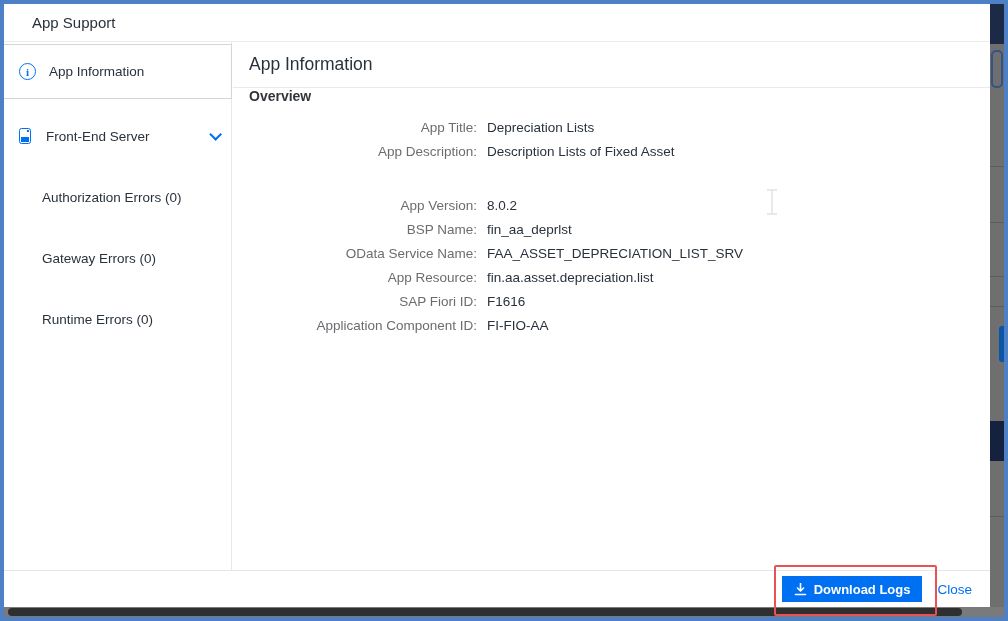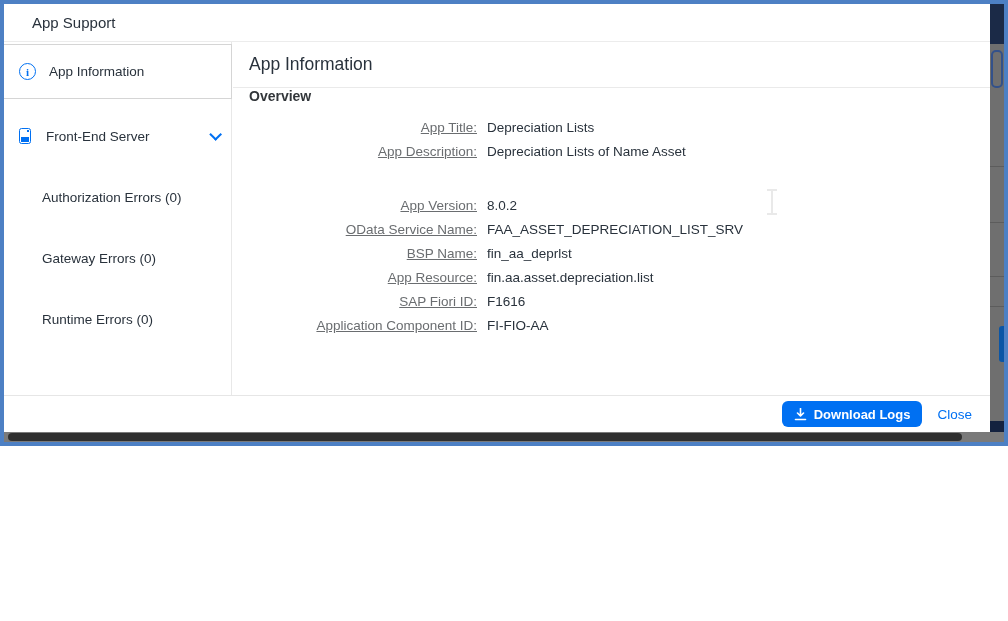--- a/index.html
+++ b/index.html
@@ -1,19 +1,19 @@
 <!DOCTYPE html>
 <html><head>
 <meta charset="utf-8">
 <style>
   * { margin:0; padding:0; box-sizing:border-box; }
   body { font-family:"Liberation Sans", sans-serif; background:#ffffff; }
 
   .screen {
-    position:relative; width:1008px; height:446px;
+    position:relative; width:1008px; height:621px;
     border:4px solid #4d80c4; background:#ffffff; overflow:hidden;
   }
 
   
   .bg-right-strip {
     position:absolute; top:0; right:0; width:14px; bottom:10px;
     background:#6f6f6f;
   }
   .bg-shell-header { position:absolute; top:0; left:0; right:0; height:40px; background:#1b2a47; }
   .bg-btn-outline { position:absolute; top:46px; left:1px; right:1px; height:38px; border:2px solid #33518a; border-radius:5px; }
@@ -73,33 +73,33 @@
   .content { position:absolute; left:229px; top:38px; right:0; bottom:37px; background:#ffffff; overflow:hidden; }
   .content-heading {
     height:46px; border-bottom:1px solid #eaeaea;
     display:flex; align-items:center; padding-left:16px;
     font-size:17.5px; color:#29323c;
   }
   .section { }
   .section + .section { margin-top:30px; }
   .section-title { padding-left:16px; font-size:14px; font-weight:700; color:#32363a; margin-bottom:12px; }
   .field-row { display:flex; line-height:24px; font-size:13.5px; }
-  .field-label { width:254px; text-align:right; padding-right:10px; color:#6a6d70; flex:0 0 auto;text-decoration:underline; }
+  .field-label { width:254px; text-align:right; padding-right:10px; color:#6a6d70; flex:0 0 auto; }
   .field-value { color:#29323c; }
 
   
   .dialog-footer {
     position:absolute; left:0; right:0; bottom:0; height:37px;
     border-top:1px solid #e6e6e6; background:#ffffff;
     display:flex; align-items:center; justify-content:flex-end;
     padding-right:18px; gap:15px;
   }
   .download-btn {
     display:flex; align-items:center; gap:7px;
-    height:26px; padding:0 12px; border:none; border-radius:6px;
+    height:26px; padding:0 12px; border:none; border-radius:0;
     background:#0070f2; color:#ffffff; font-size:13px; font-weight:700;
     font-family:"Liberation Sans", sans-serif; cursor:pointer;
   }
   .close-link { color:#0070f2; font-size:13.5px; text-decoration:none; cursor:pointer; }
 
   
   .annotation-rect {
     position:absolute; left:770px; top:561px; width:163px; height:51px;
     border:2px solid #e95252; border-radius:2px; z-index:6; pointer-events:none;
   }
@@ -145,36 +145,36 @@
       <div class="content-heading">App Information</div>
 
       <div class="section">
         <div class="section-title">Overview</div>
         <div class="field-row">
           <span class="field-label">App Title:</span>
           <span class="field-value">Depreciation Lists</span>
         </div>
         <div class="field-row">
           <span class="field-label">App Description:</span>
-          <span class="field-value">Depreciation Lists of Name Asset</span>
+          <span class="field-value">Description Lists of Fixed Asset</span>
         </div>
       </div>
 
       <div class="section">
         <div class="field-row">
           <span class="field-label">App Version:</span>
           <span class="field-value">8.0.2</span>
         </div>
         <div class="field-row">
+          <span class="field-label">BSP Name:</span>
+          <span class="field-value">fin_aa_deprlst</span>
+        </div>
+        <div class="field-row">
           <span class="field-label">OData Service Name:</span>
           <span class="field-value">FAA_ASSET_DEPRECIATION_LIST_SRV</span>
-        </div>
-        <div class="field-row">
-          <span class="field-label">BSP Name:</span>
-          <span class="field-value">fin_aa_deprlst</span>
         </div>
         <div class="field-row">
           <span class="field-label">App Resource:</span>
           <span class="field-value">fin.aa.asset.depreciation.list</span>
         </div>
         <div class="field-row">
           <span class="field-label">SAP Fiori ID:</span>
           <span class="field-value">F1616</span>
         </div>
         <div class="field-row">

